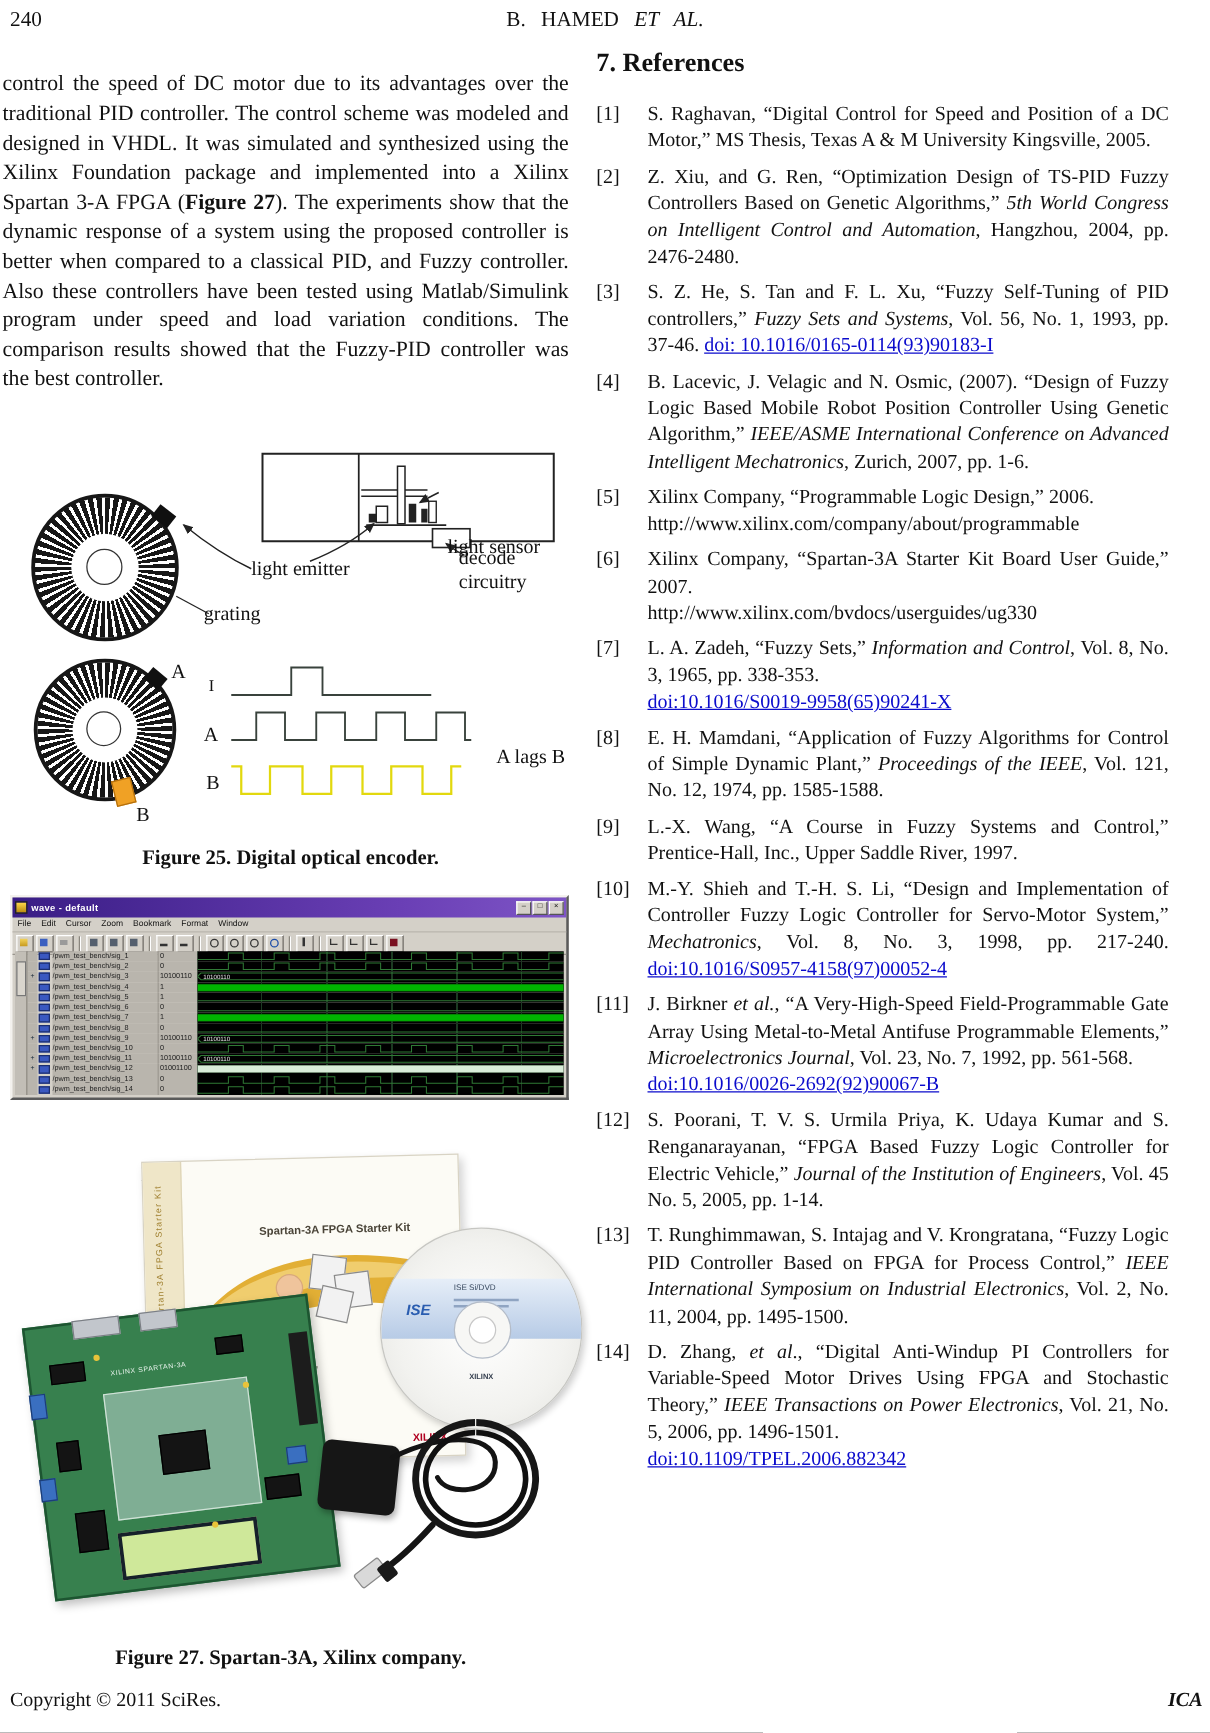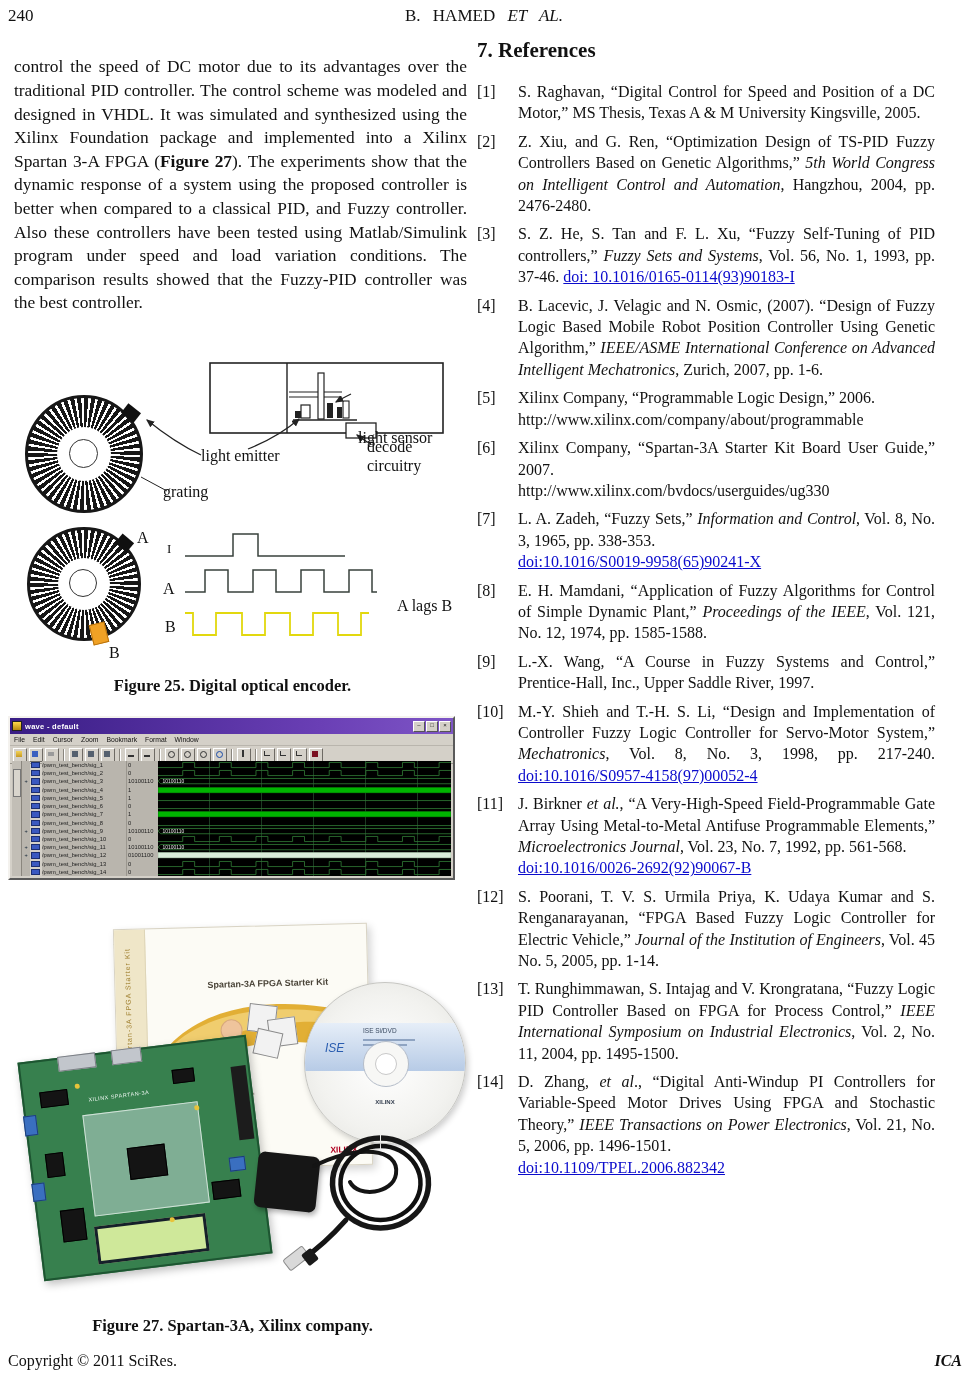--- a/index.html
+++ b/index.html
@@ -9,21 +9,21 @@
   .page-number{position:absolute;left:8px;top:6px;font-size:17px;}
   .running-head{position:absolute;left:0;top:6px;width:100%;text-align:center;font-size:17px;word-spacing:8px;}
   .footer-left{position:absolute;left:8px;top:1352px;font-size:16px;}
   .footer-right{position:absolute;right:6px;top:1352px;font-size:16px;font-weight:bold;font-style:italic;}
   
   .seg-n{}
   .seg-i{font-style:italic;}
   .seg-b{font-weight:bold;}
   .seg-l{color:#0b0bcc;text-decoration:underline;}
   
-  .body-par{position:absolute;left:14px;top:38px;width:453px;font-size:17.4px;line-height:23.6px;text-align:justify;}
+  .body-par{position:absolute;left:2px;top:38px;width:453px;font-size:17.4px;line-height:23.6px;text-align:justify;}
   .ref-col{position:absolute;left:477px;top:38px;width:458px;}
   .ref-title{font-size:21px;font-weight:bold;margin:0 0 18px 0;}
   .ref-item{display:flex;font-size:16px;line-height:21.4px;margin-bottom:7px;}
   .ref-num{flex:none;width:41px;}
   .ref-text{flex:1;text-align:justify;}
   
   .caption{position:absolute;width:455px;left:5px;text-align:center;font-size:16.5px;font-weight:bold;}
   
   .fig25{position:absolute;left:5px;top:345px;width:455px;height:325px;}
   .disk{position:absolute;border-radius:50%;background:repeating-conic-gradient(#171717 0deg 4.4deg,#ffffff 4.4deg 7.2deg);border:3px solid #171717;}
@@ -75,21 +75,21 @@
   .kit-spine{position:absolute;left:0;top:0;bottom:0;width:30px;background:#efe6c8;border-right:1px solid #ded5b8;}
   .kit-spine span{position:absolute;left:9px;top:18px;writing-mode:vertical-rl;transform:rotate(180deg);font-size:7px;color:#a08030;font-family:"Liberation Sans",sans-serif;letter-spacing:1px;}
   .kit-swoosh{position:absolute;left:0;top:0;width:252px;height:240px;}
   .kit-title{position:absolute;left:92px;top:52px;width:150px;font-family:"Liberation Sans",sans-serif;font-size:9px;font-weight:bold;color:#4a4438;}
   .kit-kid{position:absolute;left:104px;top:92px;width:20px;height:20px;border-radius:50%;background:#efc49c;border:1px solid #d8a87c;}
   .cube{position:absolute;background:#f2f2f2;border:1px solid #8a8a8a;}
   .kit-bullet{position:absolute;height:2px;background:#a8a49a;}
   .kit-logo{position:absolute;right:14px;bottom:10px;font-family:"Liberation Sans",sans-serif;font-size:8.5px;font-weight:bold;color:#b00020;}
   .kit-cd{position:absolute;left:276px;top:60px;width:160px;height:160px;border-radius:50%;background:radial-gradient(circle,#ffffff 0%,#f2f2ef 60%,#e2e2de 100%);border:1px solid #c6c6c2;box-shadow:2px 3px 6px rgba(0,0,0,.2);overflow:hidden;}
   .cd-band{position:absolute;left:0;right:0;top:40px;height:48px;background:linear-gradient(#e6eef8,#b7cbe6);}
-  .cd-ise{position:absolute;left:20px;top:58px;font-family:"Liberation Sans",sans-serif;font-style:italic;font-weight:normal;font-size:12px;color:#2a5db0;text-align:right;}
+  .cd-ise{position:absolute;left:20px;top:58px;font-family:"Liberation Sans",sans-serif;font-style:italic;font-weight:bold;font-size:12px;color:#2a5db0;text-align:right;}
   .cd-title{position:absolute;left:58px;top:44px;font-family:"Liberation Sans",sans-serif;font-size:6.5px;color:#3a4a60;}
   .cd-line{position:absolute;height:1.5px;background:#8fa4c2;}
   .cd-hub{position:absolute;left:58px;top:58px;width:44px;height:44px;border-radius:50%;background:#f7f7f5;border:1px solid #b4bcc8;}
   .cd-hole{position:absolute;left:70px;top:70px;width:20px;height:20px;border-radius:50%;background:#fff;border:1px solid #c8c8c8;}
   .cd-brand{position:absolute;left:0;right:0;top:116px;text-align:center;font-family:"Liberation Sans",sans-serif;font-size:6px;font-weight:bold;color:#374151;}
   .kit-pcb{position:absolute;left:2px;top:126px;width:226px;height:216px;background:#37804e;border:2px solid #1d5531;transform:rotate(-7deg);box-shadow:2px 4px 8px rgba(0,0,0,.25);}
   .pcb-core{position:absolute;left:56px;top:58px;width:114px;height:100px;background:#7fae94;border:1px solid #cfe2d6;}
   .pcb-chip{position:absolute;background:#141414;border:1px solid #000;}
   .pcb-text{position:absolute;left:64px;top:40px;font-family:"Liberation Sans",sans-serif;font-size:5.5px;color:#eaf4ee;letter-spacing:.5px;}
   .pcb-lcd{position:absolute;left:54px;top:170px;width:106px;height:32px;background:#cfe89a;border:3px solid #16202a;}

